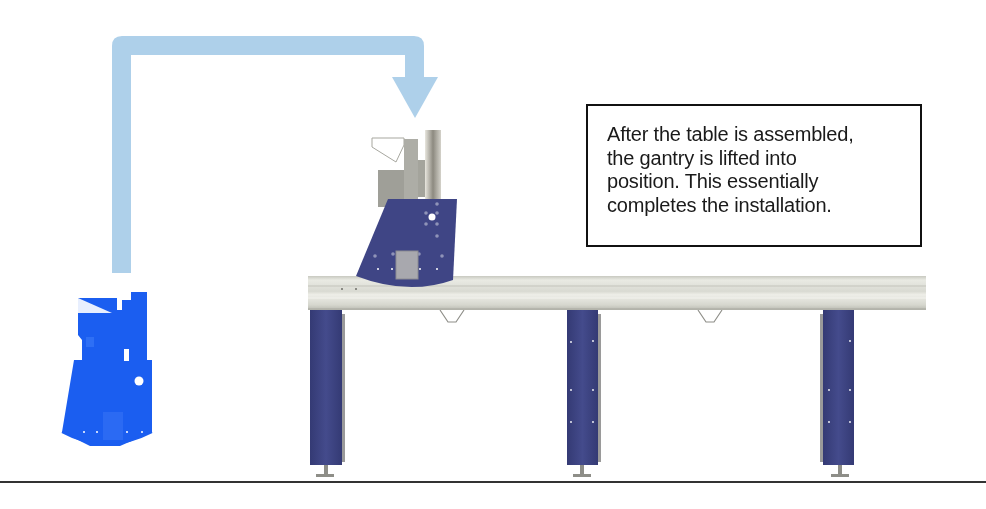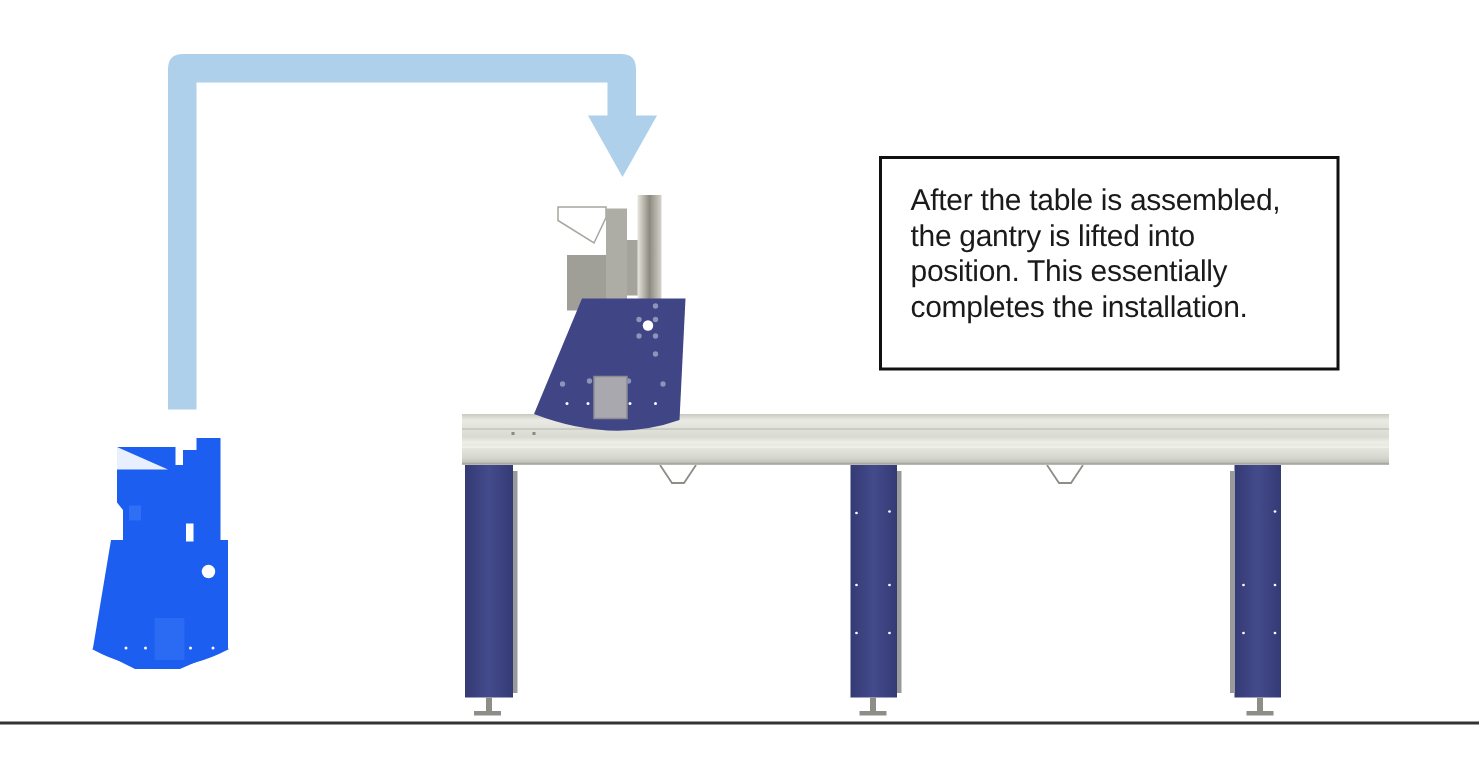--- a/index.html
+++ b/index.html
@@ -1,19 +1,19 @@
 <!DOCTYPE html>
 <html><head>
 <meta charset="utf-8">
 <style>
   html, body { margin:0; padding:0; background:#ffffff; }
   body { width:986px; height:509px; position:relative; overflow:hidden; font-family:"Liberation Sans", sans-serif; }
   .layer { position:absolute; left:0; top:0; width:986px; height:509px; }
   .callout {
-    position:absolute; left:586px; top:104px; width:307px; height:143px;
+    position:absolute; left:586px; top:104px; width:336px; height:143px;
     box-sizing:border-box; border:2px solid #111; background:#fff;
     padding:17px 0 0 19px;
   }
   .callout-text { font-size:20px; line-height:23.5px; color:#1a1a1a; letter-spacing:-0.2px; white-space:pre-line; }
 </style>
 </head>
 <body>
 
 <svg class="layer" width="986" height="509" viewBox="0 0 986 509" xmlns="http://www.w3.org/2000/svg">
   <defs>

